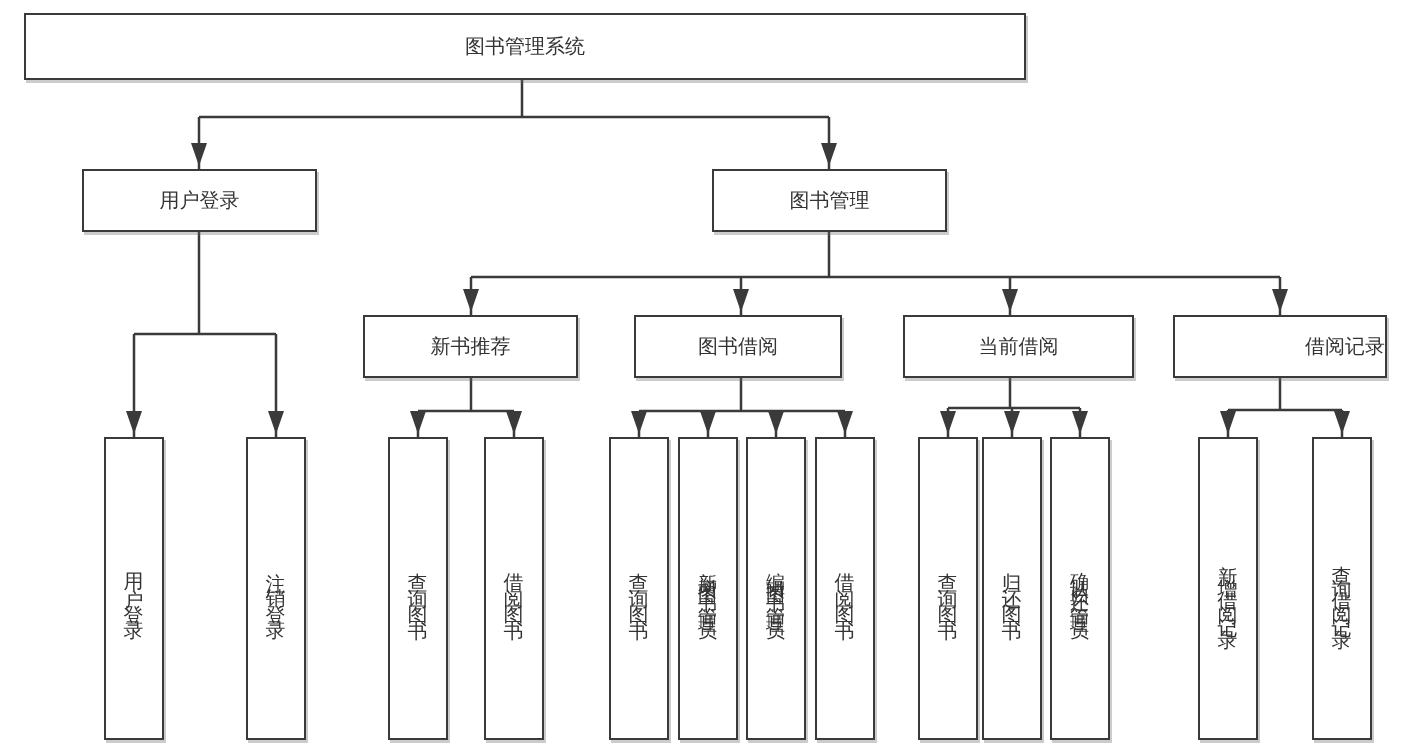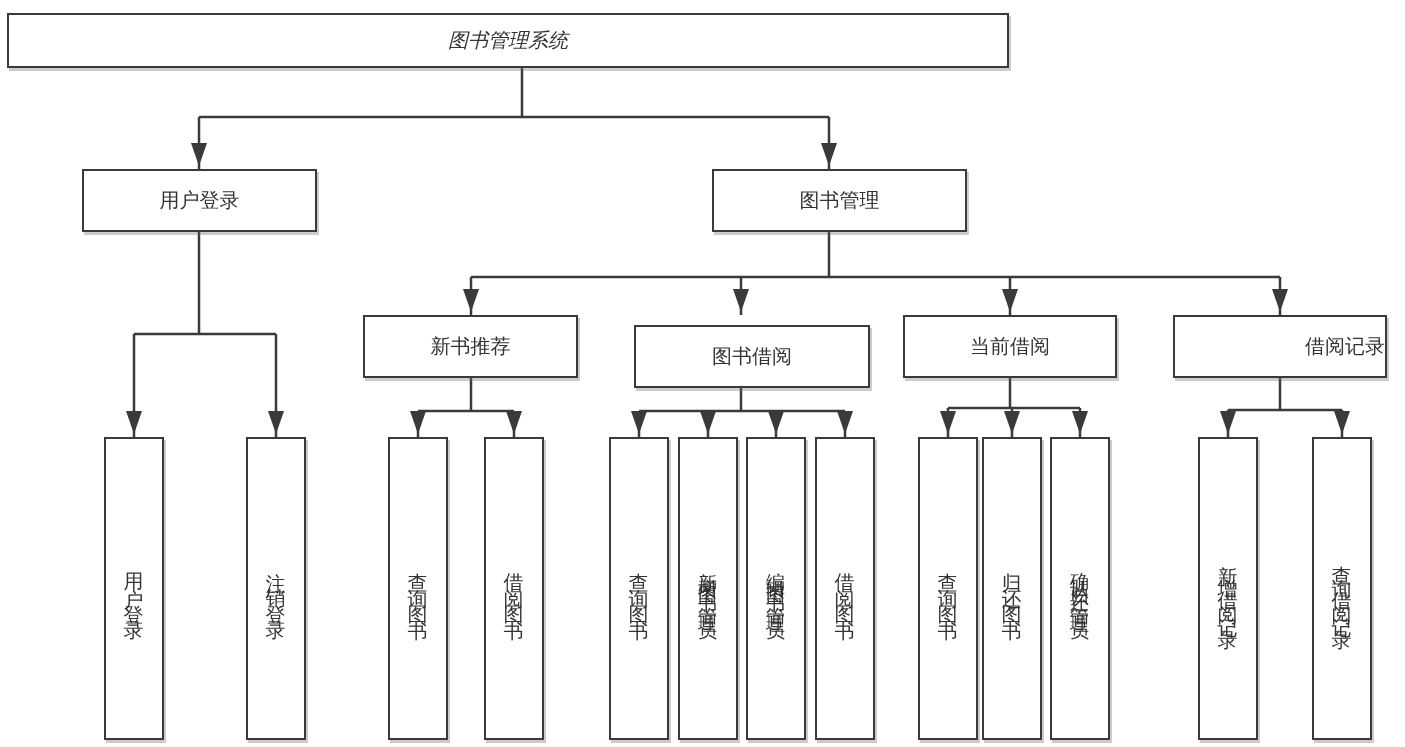--- a/index.html
+++ b/index.html
@@ -14,26 +14,26 @@
     display:flex;align-items:center;justify-content:center;
     font-size:20px;color:#333333;white-space:nowrap;
   }
   .box .vtext{
     writing-mode:vertical-rl;text-orientation:mixed;line-height:1;
   }
   .ls4{letter-spacing:16px;}
   .ls6{letter-spacing:13px;}
   .ls9{letter-spacing:7px;font-size:19px;}
   
-  #n-root{left:7px;top:13px;width:1002px;height:55px;font-style:italic;}
+  #n-root{left:24px;top:13px;width:1002px;height:67px;}
   #n-login{left:82px;top:169px;width:235px;height:63px;}
-  #n-mgmt{left:712px;top:169px;width:255px;height:63px;}
+  #n-mgmt{left:712px;top:169px;width:235px;height:63px;}
   #n-recommend{left:363px;top:315px;width:215px;height:63px;}
-  #n-borrow{left:634px;top:325px;width:236px;height:63px;}
-  #n-current{left:903px;top:315px;width:214px;height:63px;text-align:center;}
+  #n-borrow{left:634px;top:315px;width:208px;height:63px;}
+  #n-current{left:903px;top:315px;width:231px;height:63px;text-align:center;}
   #n-records{left:1173px;top:315px;width:214px;height:63px;justify-content:flex-end;}
   .leaf{top:437px;width:60px;height:303px;}
   #l1{left:104px;} #l2{left:246px;} #l3{left:388px;} #l4{left:484px;}
   #l5{left:609px;} #l6{left:678px;} #l7{left:746px;} #l8{left:815px;}
   #l9{left:918px;} #l10{left:982px;} #l11{left:1050px;}
   #l12{left:1198px;} #l13{left:1312px;}
   #watermark{
     position:absolute;right:12px;bottom:6px;font-size:21px;letter-spacing:0.5px;
     color:#8f8f8f;text-shadow:2px 2px 0 #f6b6b4;
   }

